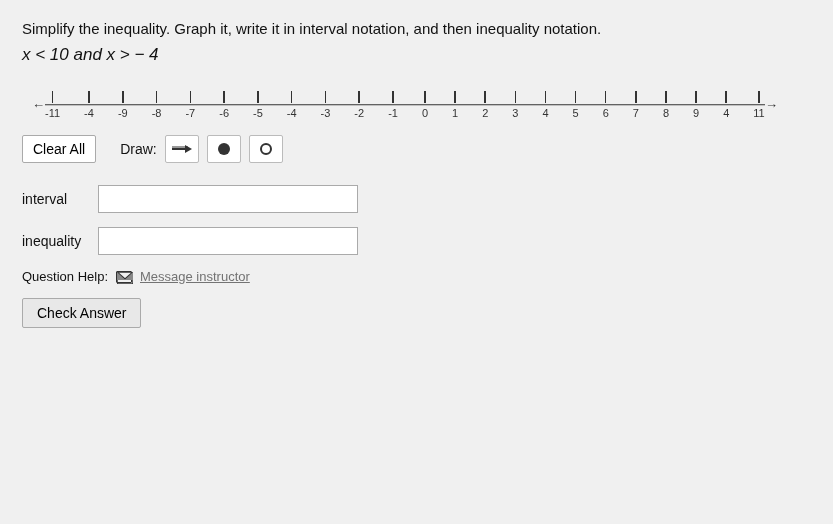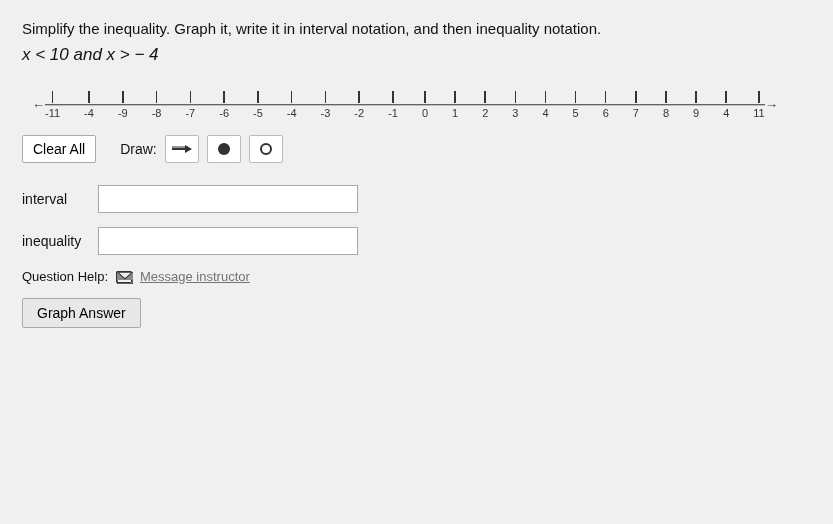--- a/index.html
+++ b/index.html
@@ -346,16 +346,16 @@
   <span class="mail-icon">
     <svg width="16" height="12" viewBox="0 0 16 12">
       <rect x="0" y="0" width="16" height="12" fill="none" stroke="#333" stroke-width="1.5" rx="1"></rect>
       <polyline points="0,0 8,7 16,0" fill="none" stroke="#333" stroke-width="1.5"></polyline>
     </svg>
   </span>
   <a href="#">Message instructor</a>
 </div>
 
 
-<button class="check-answer-btn">Graph Answer</button>
+<button class="check-answer-btn">Check Answer</button>
 
 
 
 
 </body></html>

